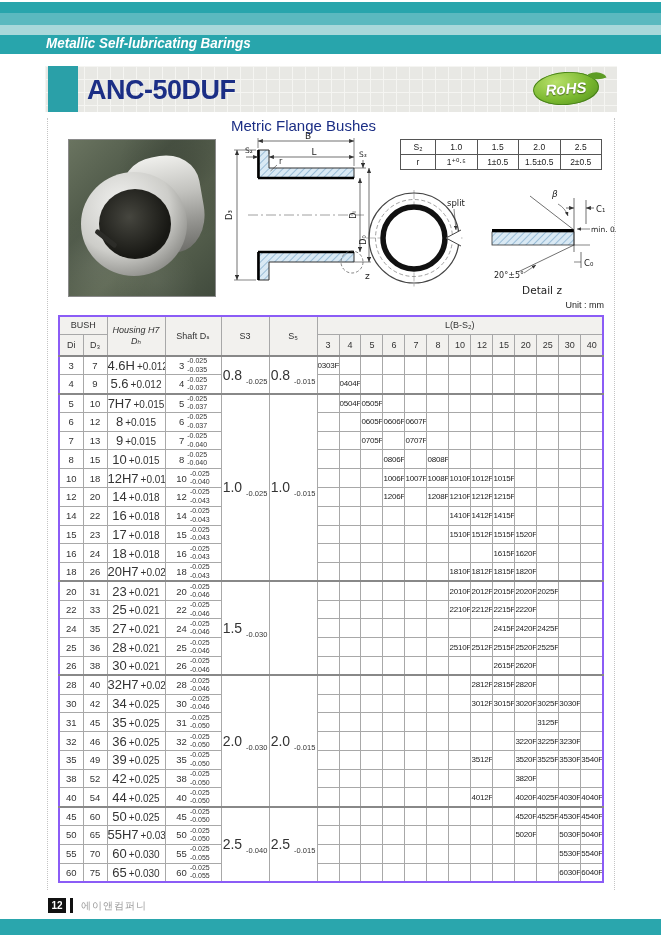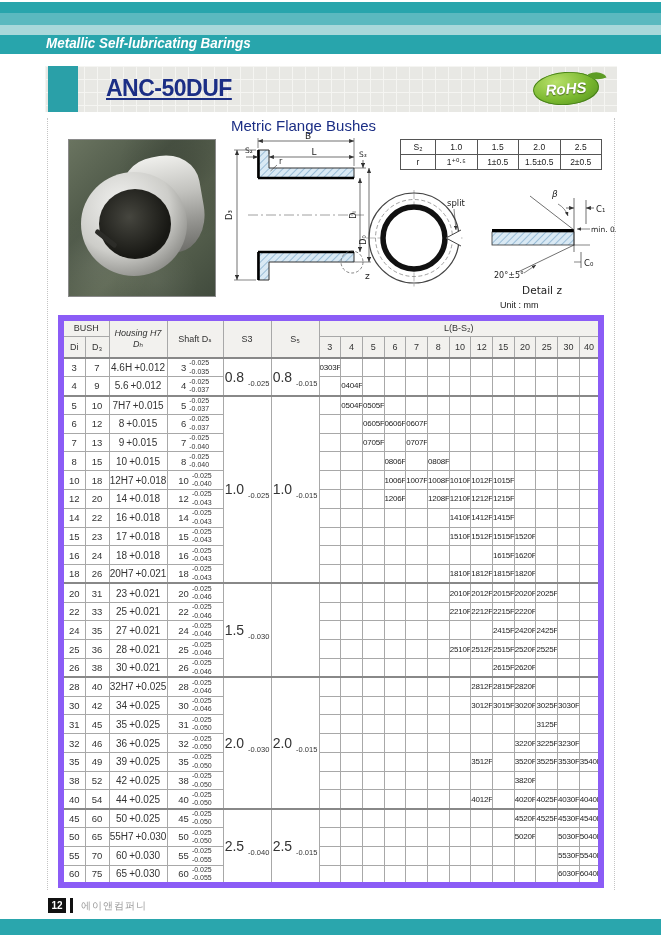--- a/index.html
+++ b/index.html
@@ -18,21 +18,21 @@
     color:#fff;font-size:14px;font-style:italic;font-weight:bold;letter-spacing:0px;
     transform:scaleX(.96);transform-origin:left;
   }
   
   .title-block{
     position:absolute;left:45px;top:66px;width:572px;height:46px;background:#e8e8e4;
     background-image:linear-gradient(#f5f5f2 1px,transparent 1px),linear-gradient(90deg,#f5f5f2 1px,transparent 1px);
     background-size:13px 13px;
   }
   .title-square{position:absolute;left:3px;top:0;width:30px;height:46px;background:#2aa0a8;}
-  .model-name{position:absolute;left:61px;top:9px;font-size:23px;font-weight:bold;color:#1b2e85;letter-spacing:-.5px;text-decoration:underline;}
+  .model-name{position:absolute;left:42px;top:9px;font-size:27px;font-weight:bold;color:#1b2e85;letter-spacing:-.5px;}
   .model-sub{position:absolute;left:186px;top:16px;font-size:15px;color:#1b2e85;margin-top:35px;}
   .rohs{
     position:absolute;right:18px;top:6px;width:66px;height:33px;border-radius:50%;
     background:radial-gradient(ellipse at 35% 28%,#b8e06a,#7ab82f 55%,#4e8c1d);
     display:flex;align-items:center;justify-content:center;transform:rotate(-4deg);
     box-shadow:inset 0 0 0 1px #47801a;
   }
   .rohs::after{content:'';position:absolute;right:-7px;top:1px;width:16px;height:10px;background:#5d9c25;border-radius:0 100% 0 100%;transform:rotate(-18deg);}
   .rohs span{color:#fff;font-weight:bold;font-style:italic;font-size:15px;text-shadow:0 1px 1px rgba(0,0,0,.45);}
   
@@ -56,32 +56,32 @@
   
   svg text{font-family:"DejaVu Sans","Liberation Sans",sans-serif;fill:#222;}
   .sec-svg{position:absolute;left:222px;top:130px;}
   .front-svg{position:absolute;left:364px;top:170px;}
   .detail-svg{position:absolute;left:478px;top:172px;}
   
   .mini-table{position:absolute;left:400px;top:139px;border-collapse:collapse;table-layout:fixed;width:202px;background:#fff;}
   .mini-table td{border:1px solid #555;height:14px;text-align:center;font-size:8.5px;padding:0;color:#222;}
   .mini-table td.mt-head{width:34px;}
   
-  .unit-note{position:absolute;left:500px;top:300px;width:104px;font-size:9px;color:#222;}
+  .unit-note{position:absolute;left:500px;top:300px;width:104px;text-align:right;font-size:9px;color:#222;}
   
   .spec{position:absolute;left:58px;top:315px;width:546px;border-collapse:collapse;table-layout:fixed;
-    font-size:9px;color:#333;background:#fff;border:6px solid #8b5cf6;}
+    font-size:9px;color:#333;background:#fff;border:2px solid #8b5cf6;}
   .spec th,.spec td{border:1px solid #a8a8a8;padding:0;text-align:center;overflow:hidden;}
   .spec th{background:#f2f1ee;font-weight:normal;font-size:9px;color:#333;}
   .spec thead tr.hr1{height:18px;} .spec thead tr.hr2{height:22px;}
   .spec tbody tr{height:18.79px;}
   .spec .pre{white-space:pre-line;line-height:1.25;font-style:italic;}
   .spec tbody tr.group-start td{border-top:2px solid #888;}
   td.c-num{font-size:9.5px;}
-  .hv{font-size:10px;} .ht{font-size:10px;margin-left:2px;color:#333;}
+  .hv{font-size:13px;} .ht{font-size:10px;margin-left:2px;color:#333;}
   .cell-flex{display:flex;align-items:center;justify-content:center;height:100%;}
   .sv{font-size:9.5px;margin-right:3px;}
   .stk{display:inline-flex;flex-direction:column;font-size:7px;line-height:1.2;text-align:left;}
   .bigv{font-size:14px;margin-top:20px;} .lowtol{font-size:7.5px;margin-left:4px;position:relative;top:4px;}
   td.lcell{font-size:8px;letter-spacing:-.2px;color:#222;}
   
   .page-badge{position:absolute;left:48px;top:898px;width:18px;height:15px;background:#111;color:#fff;
     font-size:10px;font-weight:bold;text-align:center;line-height:15px;}
   .footer-bar-sep{position:absolute;left:70px;top:898px;width:2.5px;height:15px;background:#111;}
   .company{position:absolute;left:81px;top:899px;font-size:10px;color:#9a9a9a;letter-spacing:1px;}

